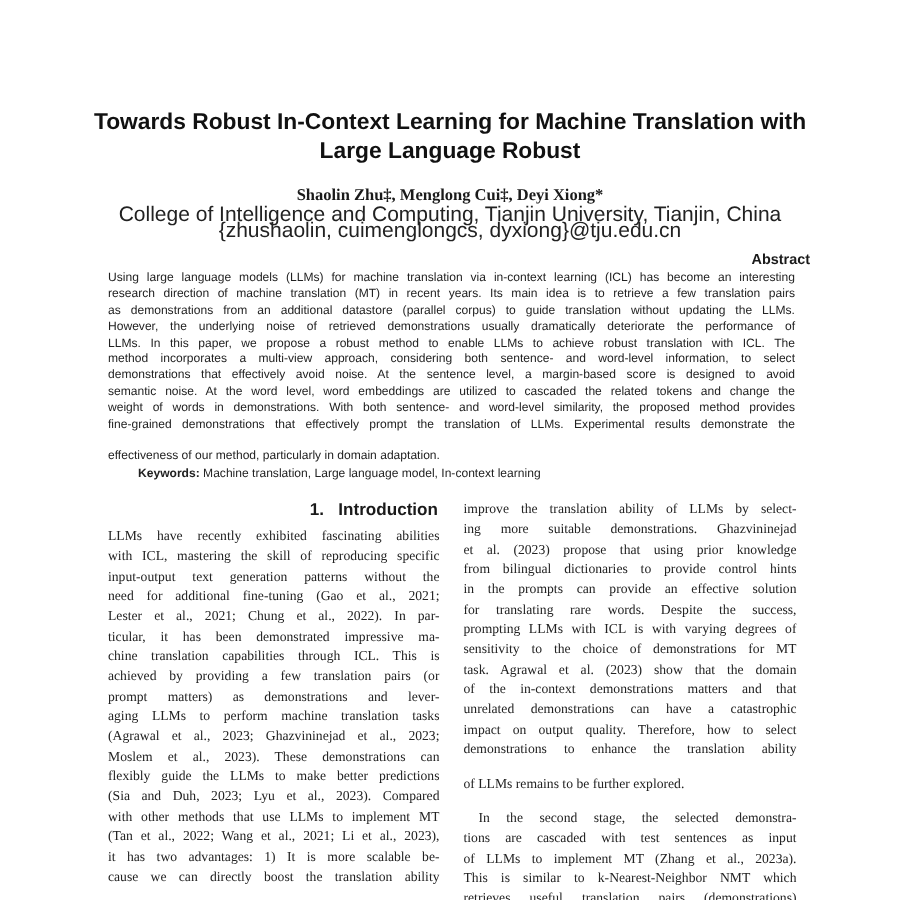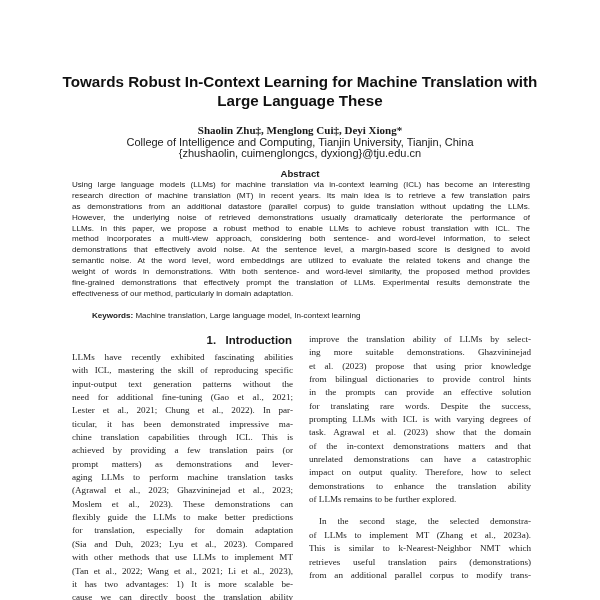--- a/index.html
+++ b/index.html
@@ -4,67 +4,67 @@
 <style>
   html, body { margin: 0; padding: 0; background: #ffffff; }
   body { width: 600px; height: 600px; overflow: hidden; position: relative;
          font-family: "Liberation Sans", sans-serif; color: #1a1a1a; }
   .page { position: absolute; left: 0; top: 0; width: 600px; height: 552px; }
   .title { position: absolute; left: 60px; width: 480px; top: 72px; text-align: center;
            font-weight: bold; font-size: 15.2px; line-height: 19px; color: #111; }
   .authors { position: absolute; left: 60px; width: 480px; top: 124px; text-align: center;
              font-weight: bold; font-size: 11px; line-height: 13px; font-family: Liberation Serif, serif; }
   .affil { position: absolute; left: 60px; width: 480px; top: 137px; text-align: center;
-           font-size: 11px; line-height: 11px; color: #222; }
-  .abs-head { position: absolute; left: 60px; width: 480px; top: 168px; text-align: center;
+           font-size: 14px; line-height: 11px; color: #222; }
+  .abs-head { position: absolute; left: 60px; width: 480px; top: 168px; text-align: right;
               font-weight: bold; font-size: 9.6px; line-height: 12px; }
   .abstract { position: absolute; left: 72px; width: 458px; top: 180px;
               font-size: 8.05px; line-height: 10.9px; text-align: justify; color: #222; }
   .keywords { position: absolute; left: 72px; width: 458px; top: 310px;
               font-size: 8.05px; line-height: 11px; color: #222; }
   .keywords b { font-weight: bold; margin-left: 20px; }
   .sec-head { position: absolute; left: 72px; width: 220px; top: 333px; text-align: right;
               font-weight: bold; font-size: 11.4px; line-height: 14px; }
   .col { position: absolute; font-size: 9.1px; line-height: 13.35px; text-align: justify;
          color: #222; overflow: hidden; }
   .col-left { left: 72px; width: 221px; top: 351px; height: 249px; }
   .col-right { left: 309px; width: 222px; top: 333px; height: 267px; }
   .line { display: block; text-align: justify; text-align-last: justify; white-space: nowrap; }
-  .line.last { text-align-last: left; }
+  .line.last { text-align-last: left; margin-top: 10px; }
   .abstract .line { height: 10.9px; }
   .col .line { height: 13.35px; font-family: Liberation Serif, serif; }
 </style>
 </head>
 <body>
 
 <div class="page">
 
   <div class="title">
     <span class="tline" style="display:block">Towards Robust In-Context Learning for Machine Translation with</span>
-    <span class="tline" style="display:block">Large Language These</span>
+    <span class="tline" style="display:block">Large Language Robust</span>
   </div>
 
   <div class="authors">Shaolin Zhu‡, Menglong Cui‡, Deyi Xiong*</div>
 
   <div class="affil">
     <span style="display:block">College of Intelligence and Computing, Tianjin University, Tianjin, China</span>
     <span style="display:block">{zhushaolin, cuimenglongcs, dyxiong}@tju.edu.cn</span>
   </div>
 
   <div class="abs-head">Abstract</div>
 
   <div class="abstract">
     <span class="line">Using large language models (LLMs) for machine translation via in-context learning (ICL) has become an interesting</span>
     <span class="line">research direction of machine translation (MT) in recent years.  Its main idea is to retrieve a few translation pairs</span>
     <span class="line">as demonstrations from an additional datastore (parallel corpus) to guide translation without updating the LLMs.</span>
     <span class="line">However, the underlying noise of retrieved demonstrations usually dramatically deteriorate the performance of</span>
     <span class="line">LLMs.  In this paper, we propose a robust method to enable LLMs to achieve robust translation with ICL. The</span>
     <span class="line">method incorporates a multi-view approach, considering both sentence- and word-level information, to select</span>
     <span class="line">demonstrations that effectively avoid noise.  At the sentence level, a margin-based score is designed to avoid</span>
-    <span class="line">semantic noise.  At the word level, word embeddings are utilized to evaluate the related tokens and change the</span>
+    <span class="line">semantic noise.  At the word level, word embeddings are utilized to cascaded the related tokens and change the</span>
     <span class="line">weight of words in demonstrations.  With both sentence- and word-level similarity, the proposed method provides</span>
     <span class="line">fine-grained demonstrations that effectively prompt the translation of LLMs.  Experimental results demonstrate the</span>
     <span class="line last">effectiveness of our method, particularly in domain adaptation.</span>
   </div>
 
   <div class="keywords">
     <b>Keywords:</b>
     <span>Machine translation, Large language model, In-context learning</span>
   </div>
 
@@ -77,47 +77,48 @@
     <span class="line">need for additional fine-tuning (Gao et al., 2021;</span>
     <span class="line">Lester et al., 2021; Chung et al., 2022).  In par-</span>
     <span class="line">ticular, it has been demonstrated impressive ma-</span>
     <span class="line">chine translation capabilities through ICL. This is</span>
     <span class="line">achieved by providing a few translation pairs (or</span>
     <span class="line">prompt matters) as demonstrations and lever-</span>
     <span class="line">aging LLMs to perform machine translation tasks</span>
     <span class="line">(Agrawal et al., 2023; Ghazvininejad et al., 2023;</span>
     <span class="line">Moslem et al., 2023).  These demonstrations can</span>
     <span class="line">flexibly guide the LLMs to make better predictions</span>
-    <span class="line">for translation, especially for domain adaptation</span>
     <span class="line">(Sia and Duh, 2023; Lyu et al., 2023).  Compared</span>
     <span class="line">with other methods that use LLMs to implement MT</span>
     <span class="line">(Tan et al., 2022; Wang et al., 2021; Li et al., 2023),</span>
     <span class="line">it has two advantages:  1) It is more scalable be-</span>
     <span class="line">cause we can directly boost the translation ability</span>
 
   </div>
 
   <div class="col col-right">
     <div>
       <span class="line">improve the translation ability of LLMs by select-</span>
       <span class="line">ing more suitable demonstrations.  Ghazvininejad</span>
       <span class="line">et al. (2023) propose that using prior knowledge</span>
       <span class="line">from bilingual dictionaries to provide control hints</span>
       <span class="line">in the prompts can provide an effective solution</span>
       <span class="line">for translating rare words.  Despite the success,</span>
       <span class="line">prompting LLMs with ICL is with varying degrees of</span>
+      <span class="line">sensitivity to the choice of demonstrations for MT</span>
       <span class="line">task.  Agrawal et al. (2023) show that the domain</span>
       <span class="line">of the in-context demonstrations matters and that</span>
       <span class="line">unrelated demonstrations can have a catastrophic</span>
       <span class="line">impact on output quality.  Therefore, how to select</span>
       <span class="line">demonstrations to enhance the translation ability</span>
       <span class="line last">of LLMs remains to be further explored.</span>
     </div>
     <div style="margin-top:9px">
       <span class="line" style="padding-left:10px">In the second stage, the selected demonstra-</span>
+      <span class="line">tions are cascaded with test sentences as input</span>
       <span class="line">of LLMs to implement MT (Zhang et al., 2023a).</span>
       <span class="line">This is similar to k-Nearest-Neighbor NMT which</span>
       <span class="line">retrieves useful translation pairs (demonstrations)</span>
       <span class="line">from an additional parallel corpus to modify trans-</span>
 
     </div>
   </div>
 
 </div>
 

